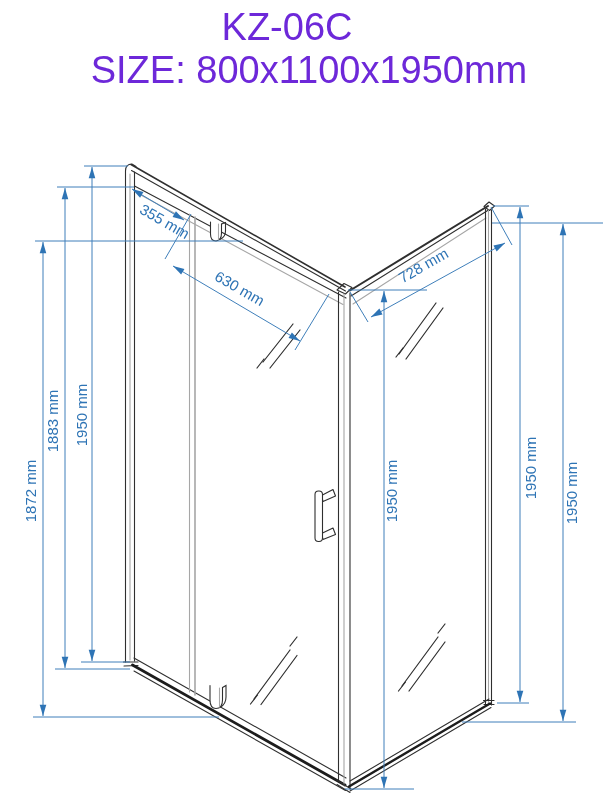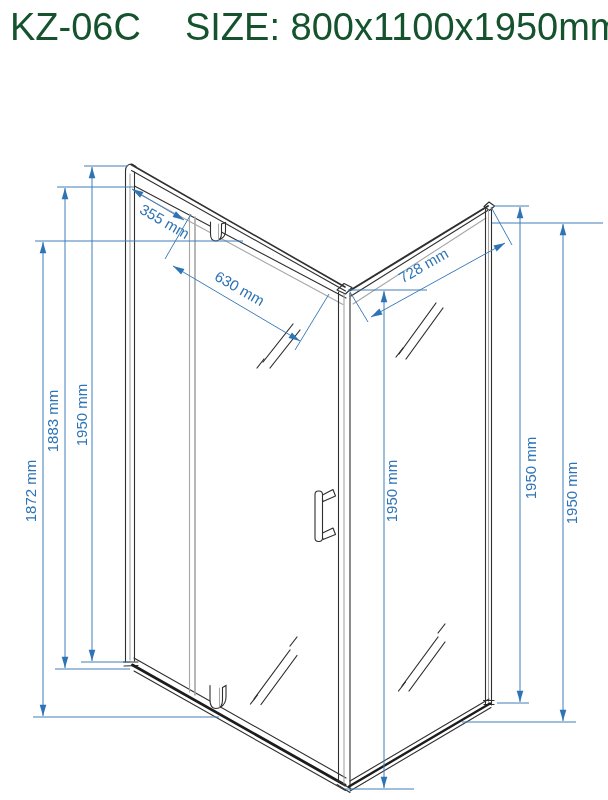--- a/index.html
+++ b/index.html
@@ -1,19 +1,19 @@
 <!DOCTYPE html>
 <html><head>
 <meta charset="utf-8">
 <style>
   html,body{margin:0;padding:0;background:#ffffff;}
   .page{position:relative;width:608px;height:800px;background:#fff;overflow:hidden;
         font-family:"Liberation Sans", sans-serif;}
-  .hdr{position:absolute;left:10px;top:6px;width:598px;display:flex;align-items:flex-start;
-       color:#14532d;font-size:38px;letter-spacing:0px;white-space:nowrap;}
+  .hdr{position:absolute;left:10px;top:6px;width:598px;display:flex;align-items:center;
+       color:#6d28d9;font-size:38px;letter-spacing:0px;white-space:nowrap;flex-direction:column;}
   .hdr .model{margin-right:44px;}
   svg text{font-family:"Liberation Sans", sans-serif;font-size:15px;fill:#2e74b5;}
 </style>
 </head>
 <body>
 
 <div class="page">
 
   <div class="hdr">
     <span class="model">KZ-06C</span>

